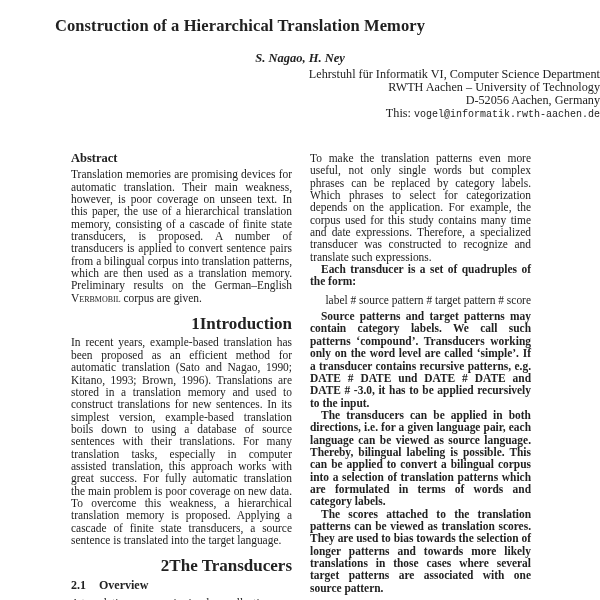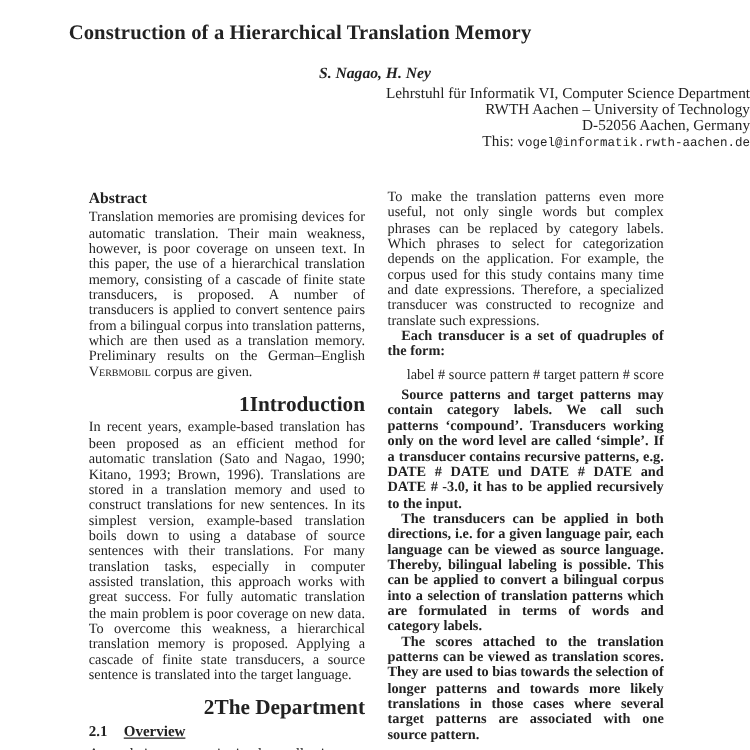--- a/index.html
+++ b/index.html
@@ -11,21 +11,21 @@
              font-size: 12.5px; font-weight: bold; font-style: italic; }
   .affil { position: absolute; left: 0; width: 600px; text-align: right; font-size: 12.2px; line-height: 13px; }
   .mono { font-family: "Liberation Mono", "DejaVu Sans Mono", monospace; font-size: 10px; }
   .col { position: absolute; width: 221px; font-size: 11.45px; line-height: 12.35px; text-align: justify; }
   .col p { margin: 0; }
   .indent { text-indent: 11px; font-weight: bold; }
   .left { left: 71px; top: 152px; }
   .right { left: 310px; top: 152px; }
   .abs-head { font-weight: bold; font-size: 12.5px; margin: 0 0 4px 0; }
   .sec-head { font-weight: bold; font-size: 17px; margin: 14px 0 6px 0; text-align: right; }
-  .sub-head { font-weight: bold; font-size: 12px; margin: 6px 0 6px 0; text-align: left; text-decoration: underline; }
+  .sub-head { font-weight: bold; font-size: 12px; margin: 6px 0 6px 0; text-align: left; }
   .num { display: inline-block; width: 19px; }
   .sc { font-variant: small-caps; }
   .formula { text-align: right; margin: 6px 0 4px 0; }
 </style>
 </head>
 <body>
 
 <div class="title">Construction of a Hierarchical Translation Memory</div>
 <div class="authors">S. Nagao, H. Ney</div>
 <div class="affil" style="top:68px">Lehrstuhl für Informatik VI, Computer Science Department</div>
@@ -39,21 +39,21 @@
 <div class="col left">
   <div class="abs-head">Abstract</div>
   <p><span>Translation memories are promising devices for automatic translation. Their main weakness, however, is poor coverage on unseen text. In this paper, the use of a hierarchical translation memory, consisting of a cascade of finite state transducers, is proposed. A number of transducers is applied to convert sentence pairs from a bilingual corpus into translation patterns, which are then used as a translation memory. Preliminary results on the German–English </span><span class="sc">Verbmobil</span><span> corpus are given.</span></p>
 
   <div class="sec-head">
     <span class="num">1</span><span>Introduction</span>
   </div>
   <p>In recent years, example-based translation has been proposed as an efficient method for automatic translation (Sato and Nagao, 1990; Kitano, 1993; Brown, 1996). Translations are stored in a translation memory and used to construct translations for new sentences. In its simplest version, example-based translation boils down to using a database of source sentences with their translations. For many translation tasks, especially in computer assisted translation, this approach works with great success. For fully automatic translation the main problem is poor coverage on new data. To overcome this weakness, a hierarchical translation memory is proposed. Applying a cascade of finite state transducers, a source sentence is translated into the target language.</p>
 
   <div class="sec-head">
-    <span class="num">2</span><span>The Department</span>
+    <span class="num">2</span><span>The Transducers</span>
   </div>
   <div class="sub-head">
     <span class="num" style="width:28px">2.1</span><span>Overview</span>
   </div>
   <p>A translation memory is simply a collection</p>
 </div>
 
 <div class="col right">
   <p>To make the translation patterns even more useful, not only single words but complex phrases can be replaced by category labels. Which phrases to select for categorization depends on the application. For example, the corpus used for this study contains many time and date expressions. Therefore, a specialized transducer was constructed to recognize and translate such expressions.</p>
   <p class="indent">Each transducer is a set of quadruples of the form:</p>

